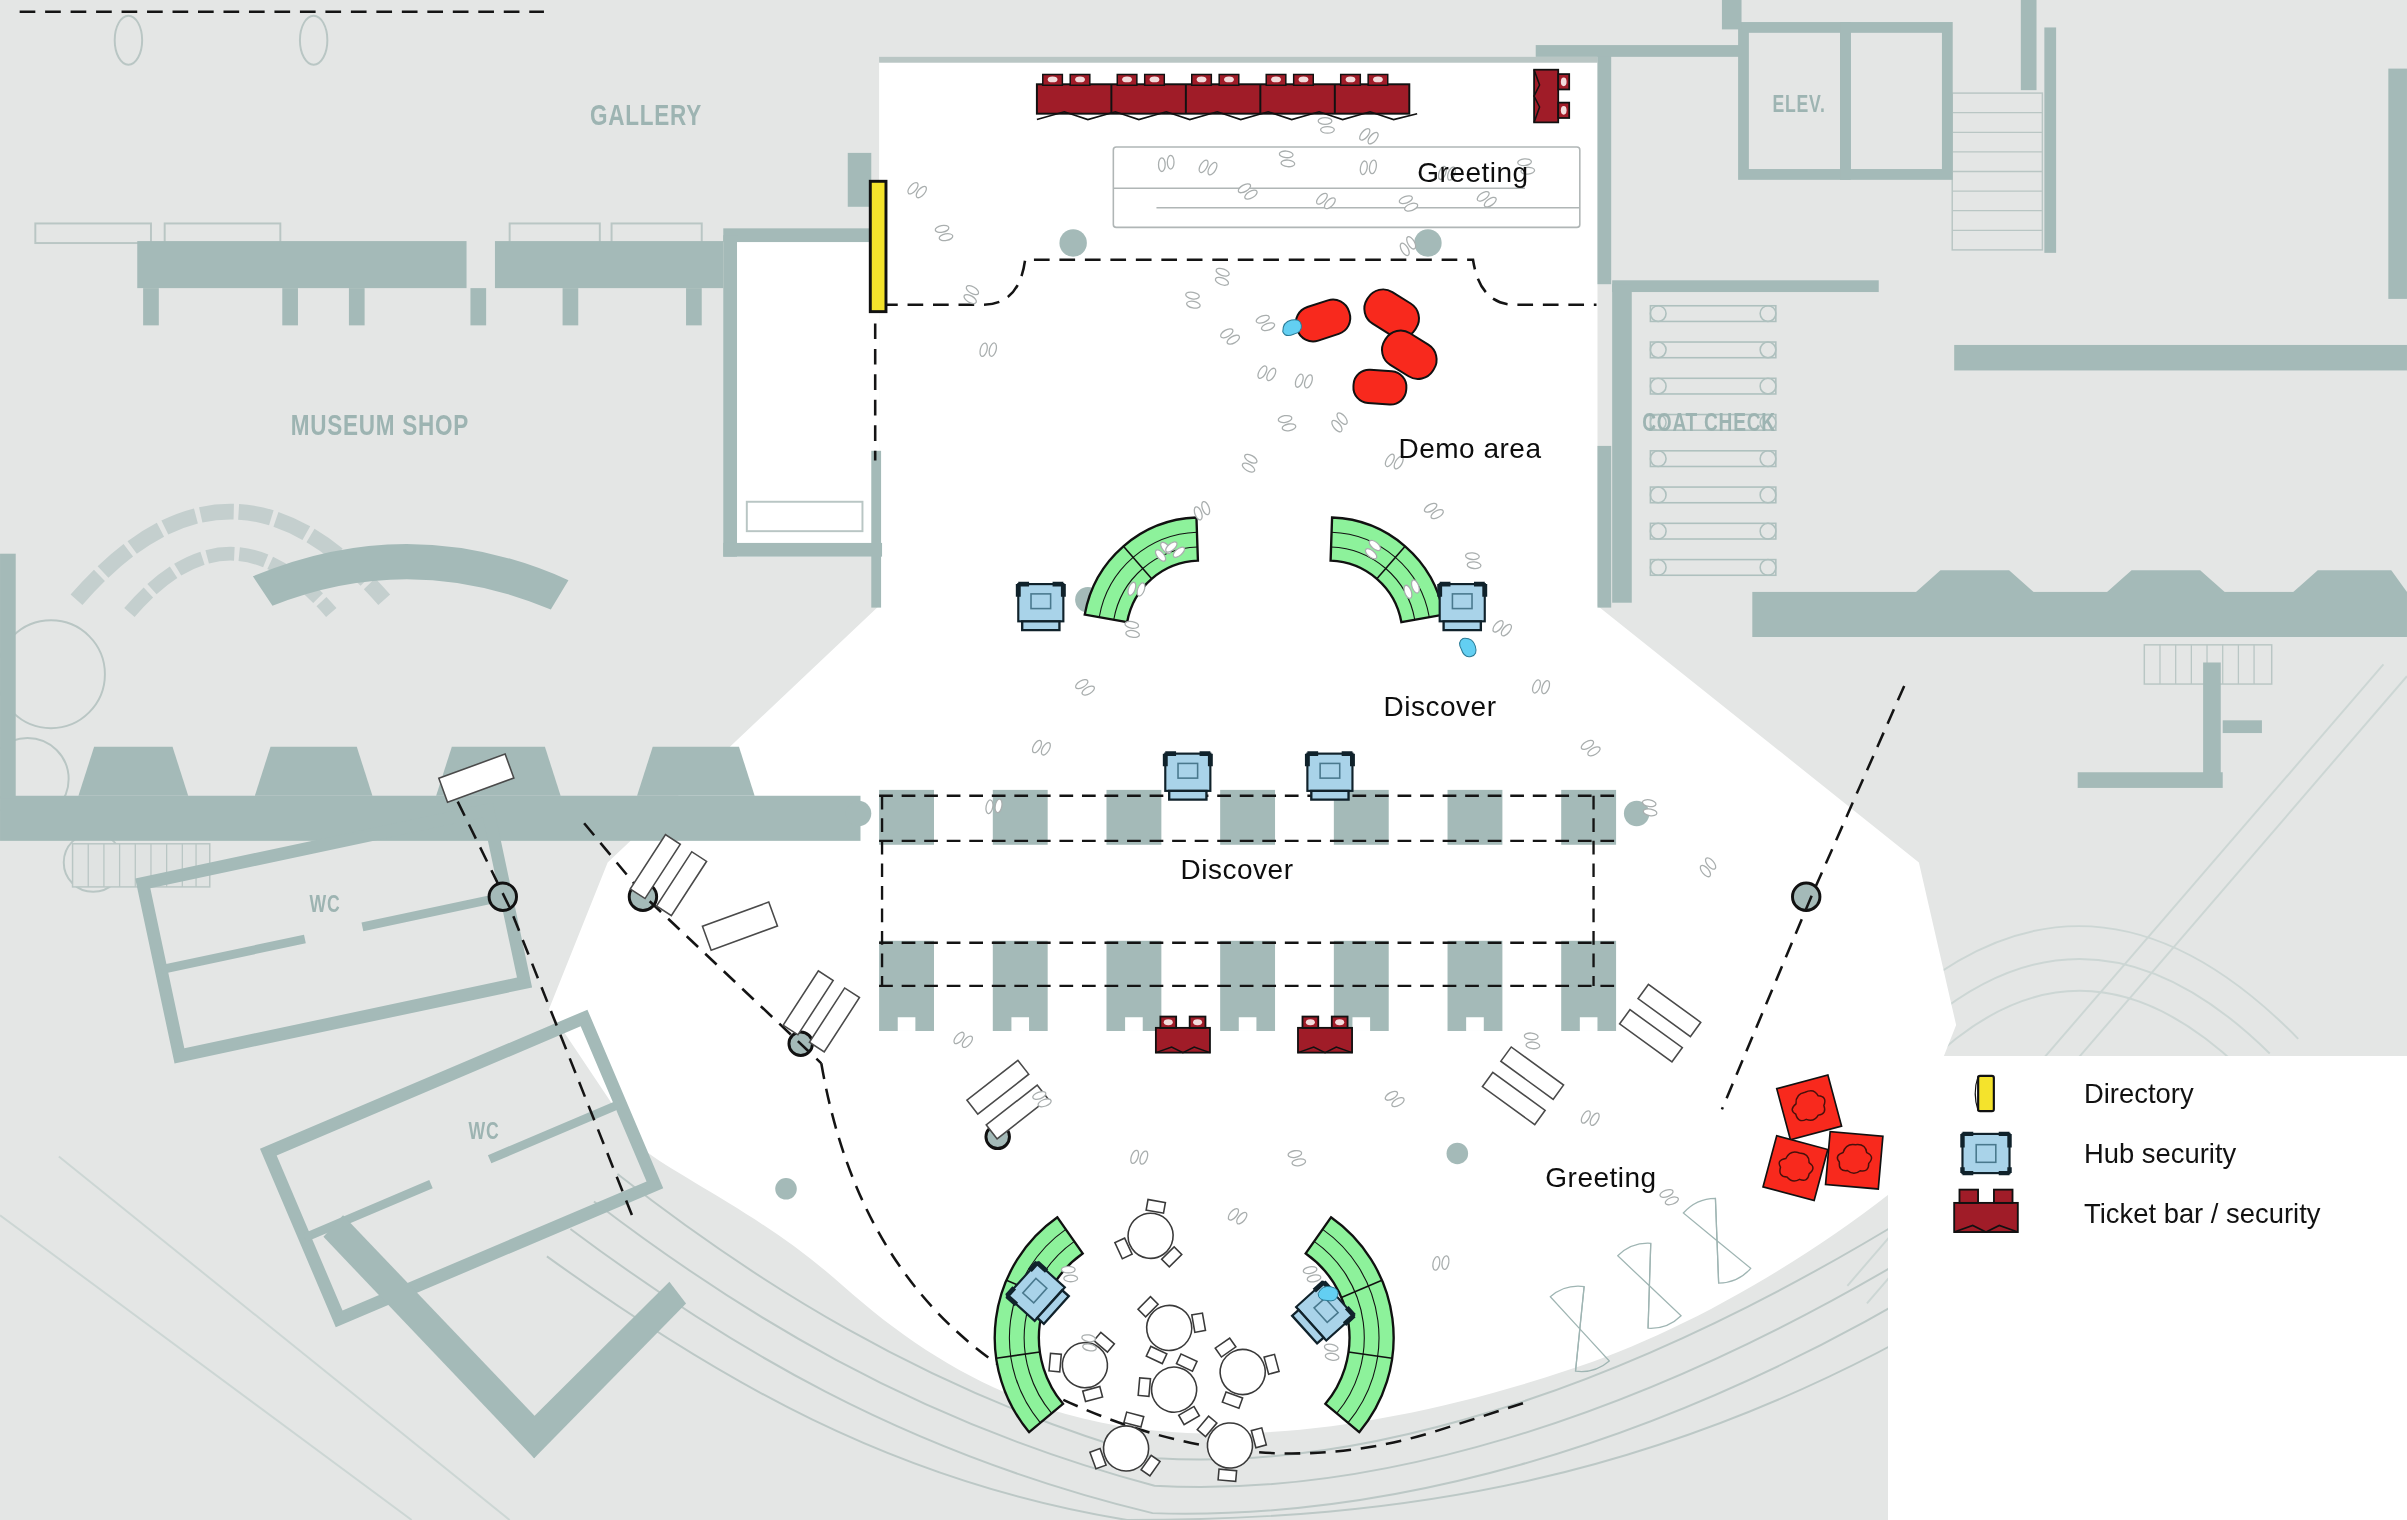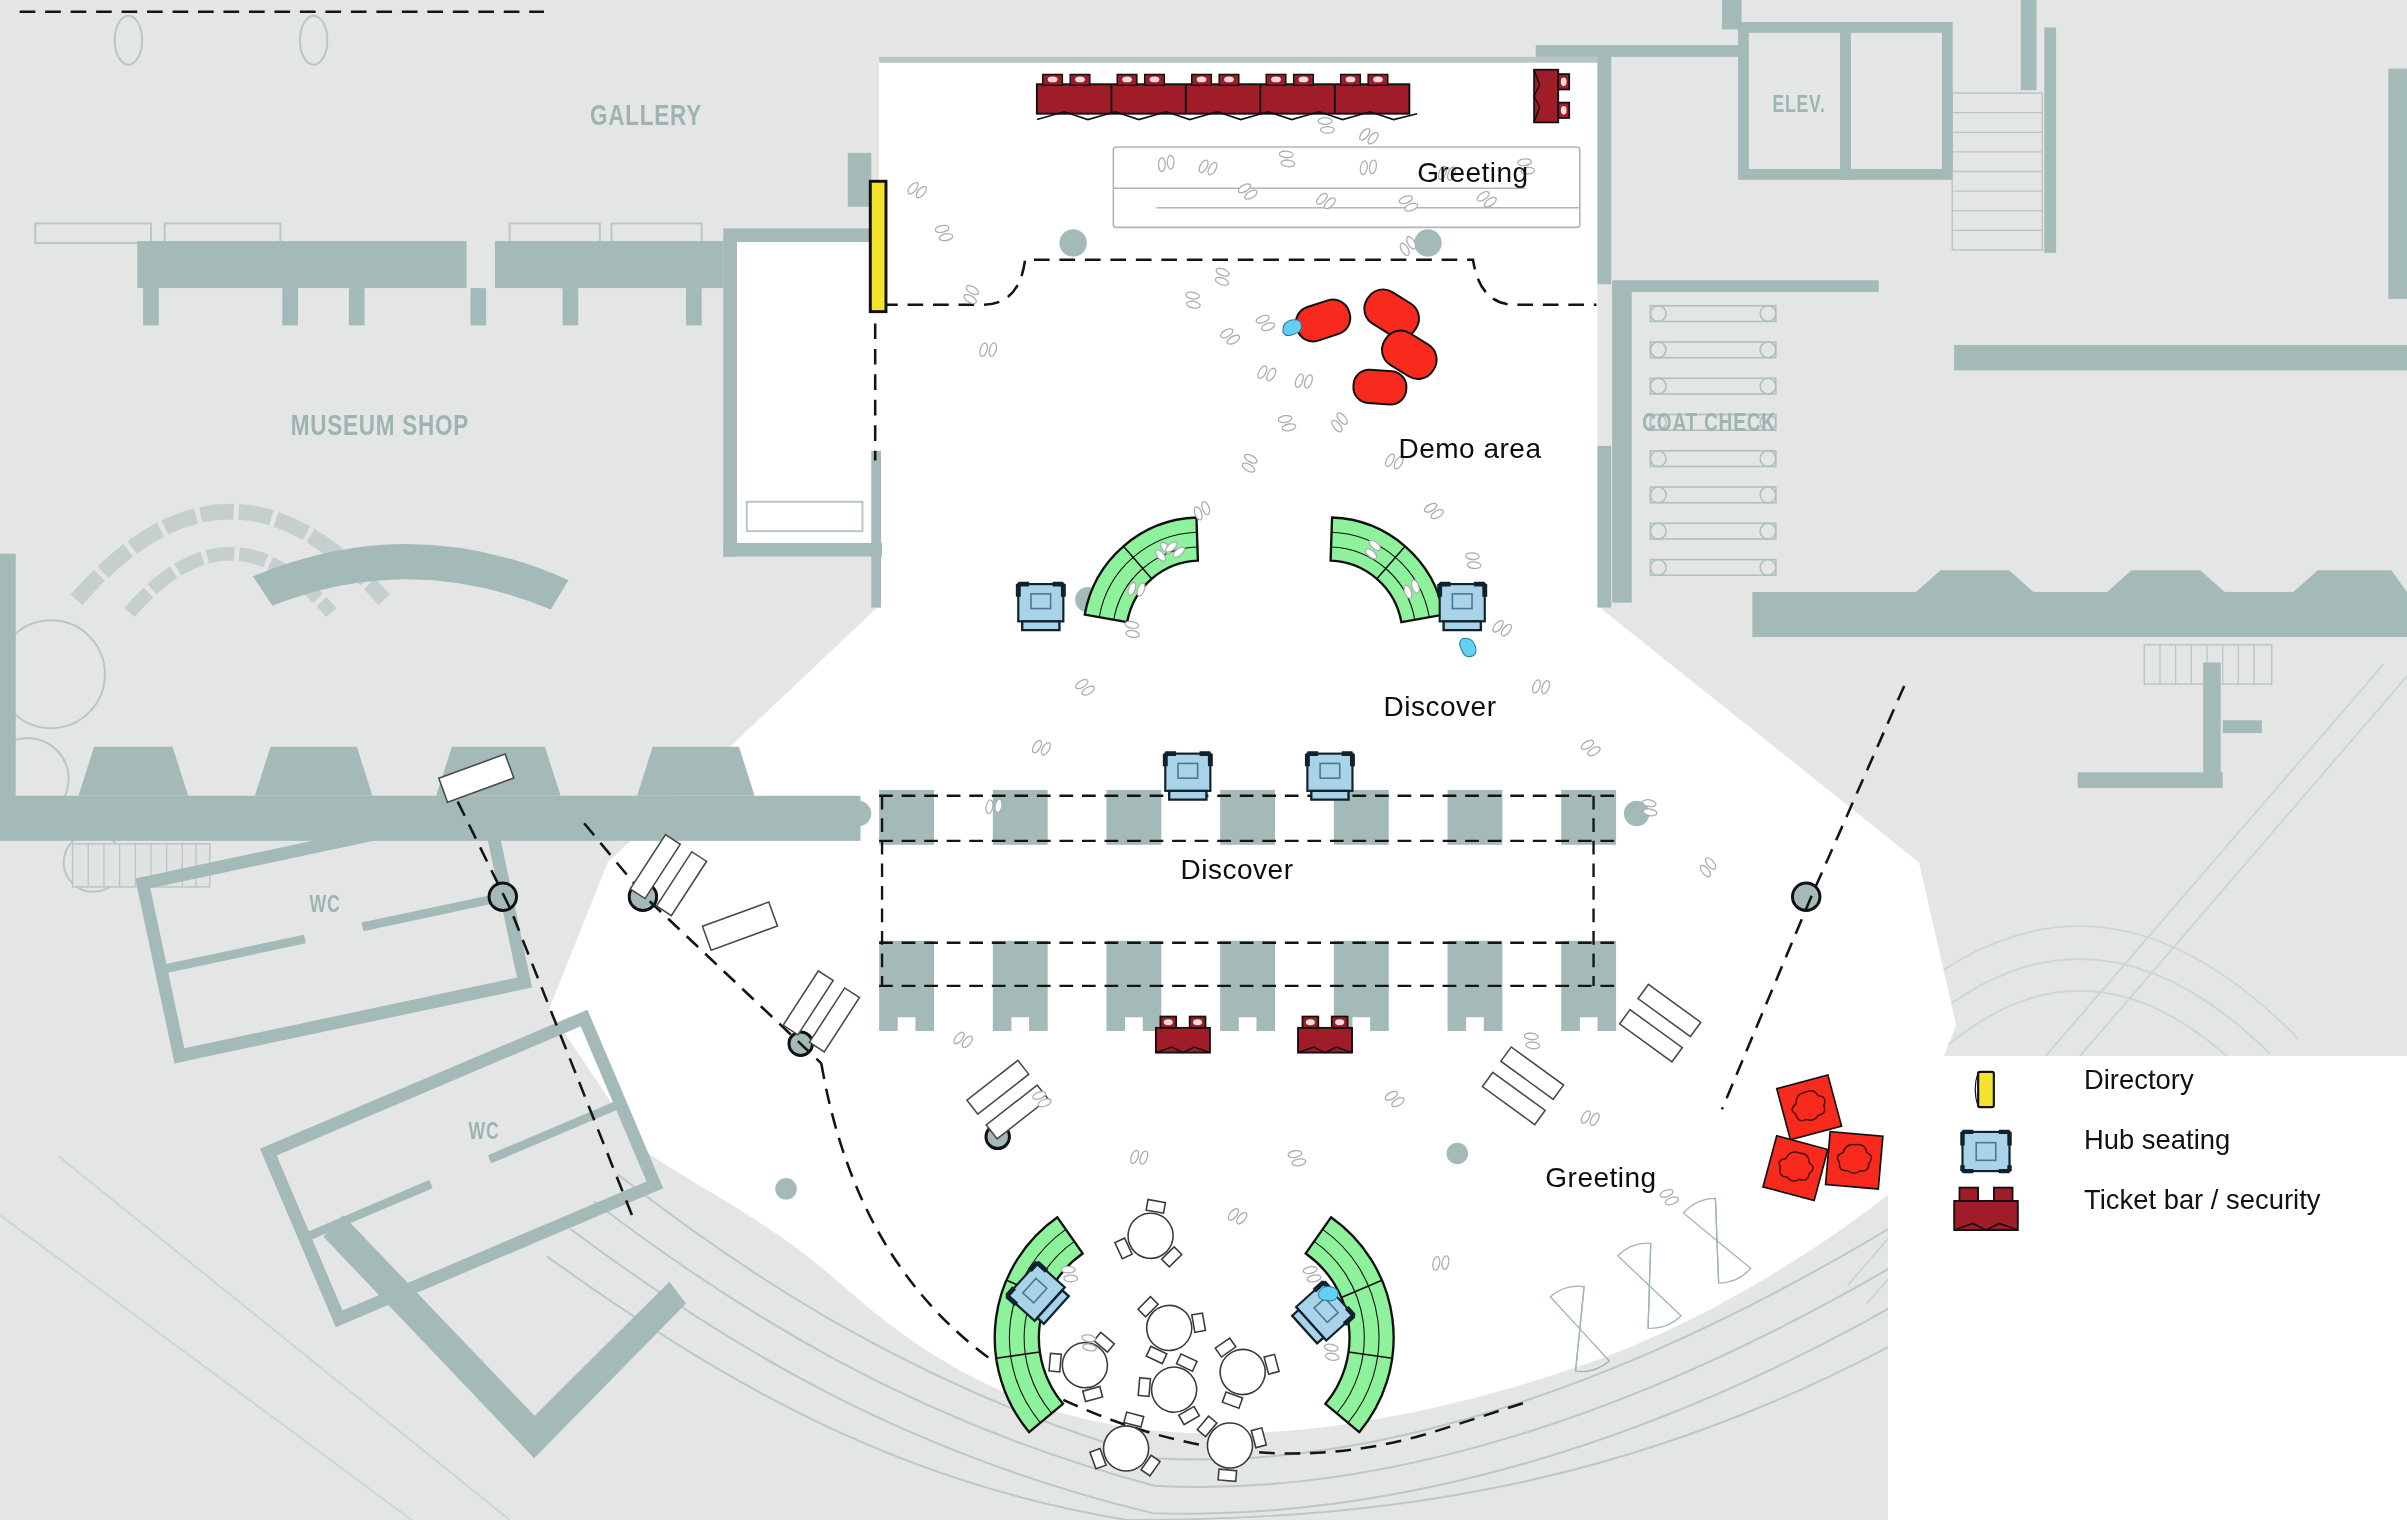--- a/index.html
+++ b/index.html
@@ -8,21 +8,21 @@
   #plan-svg{position:absolute;left:0;top:0;}
   .label{position:absolute;transform:translate(-50%,-50%);white-space:nowrap;}
   .zone-label{font-size:28px;color:#0d0d0d;letter-spacing:0.5px;}
   .room-label{color:#9db4b2;font-weight:700;letter-spacing:1px;
               transform:translate(-50%,-50%) scaleX(0.75);}
   .rl-lg{font-size:30px;}
   .rl-md{font-size:25.5px;}
   .rl-sm{font-size:23.5px;}
   #legend{position:absolute;left:1888px;top:1056px;width:519px;height:465px;
           background:#ffffff;box-sizing:border-box;padding-top:7.8px;}
-  .legend-row{position:relative;height:60px;display:flex;align-items:flex-start;}
+  .legend-row{position:relative;height:60px;display:flex;align-items:center;}
   .legend-icon{width:196px;display:flex;justify-content:center;align-items:center;flex:0 0 196px;}
   .legend-label{font-size:27.4px;color:#111;}
 </style>
 </head>
 <body>
 
 <svg id="plan-svg" width="2407" height="1520" viewBox="0 0 2456 1551">
   <defs>
     <g id="fp">
       <ellipse cx="-4.5" cy="0" rx="3.4" ry="7" fill="#fff" stroke="#a9aeae" stroke-width="1.3"></ellipse>
@@ -508,21 +508,21 @@
     <span class="legend-label">Directory</span>
   </div>
   <div class="legend-row">
     <span class="legend-icon">
       <svg width="98" height="55" viewBox="-50 -28 100 56">
         <rect x="-24" y="-20" width="48" height="40" fill="#a9d3e9" stroke="#10222b" stroke-width="2.2"></rect>
         <path d="M -24,-20 h 11 M -24,-20 v 14 M 24,-20 h -11 M 24,-20 v 14 M -24,20 h 11 M -24,20 v -6 M 24,20 h -11 M 24,20 v -6" stroke="#10222b" stroke-width="4.5" fill="none"></path>
         <rect x="-10" y="-9" width="20" height="18" fill="none" stroke="#49788d" stroke-width="1.6"></rect>
       </svg>
       </span>
-    <span class="legend-label">Hub seating</span>
+    <span class="legend-label">Hub security</span>
   </div>
   <div class="legend-row">
     <span class="legend-icon">
       <svg width="108" height="55" viewBox="-55 -28 110 56">
         <g transform="scale(1.35)">
           <rect x="-24" y="-8" width="48" height="22" fill="#a01c28" stroke="#111" stroke-width="1.4"></rect>
           <rect x="-20" y="-18" width="14" height="10" fill="#a01c28" stroke="#111" stroke-width="1.4"></rect>
           <rect x="6" y="-18" width="14" height="10" fill="#a01c28" stroke="#111" stroke-width="1.4"></rect>
           <path d="M -24,14 L -10,9 L 0,14 L 10,9 L 24,14" stroke="#111" stroke-width="1.2" fill="none"></path>
         </g>

